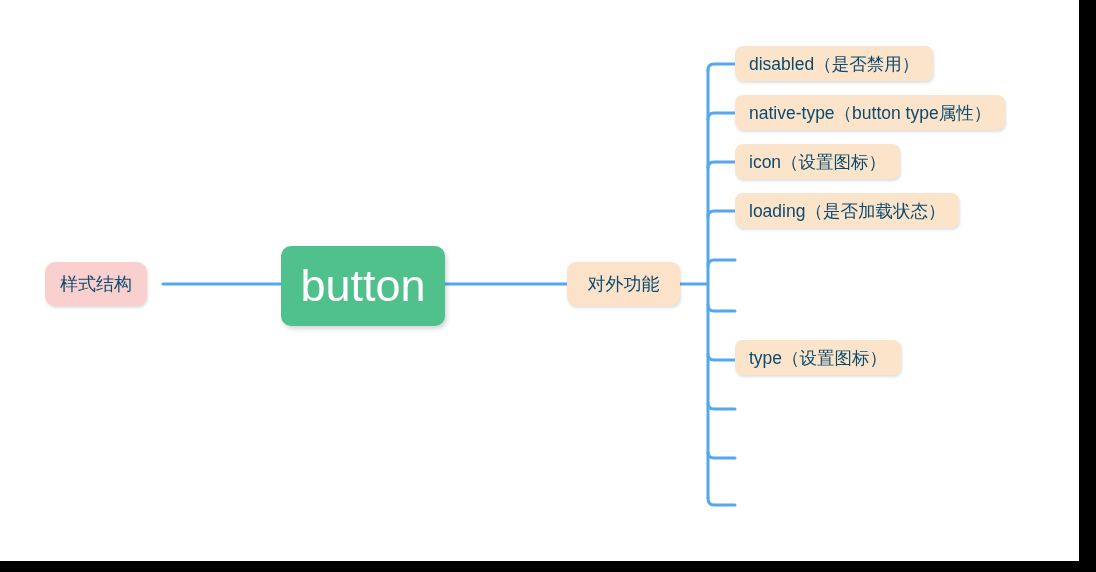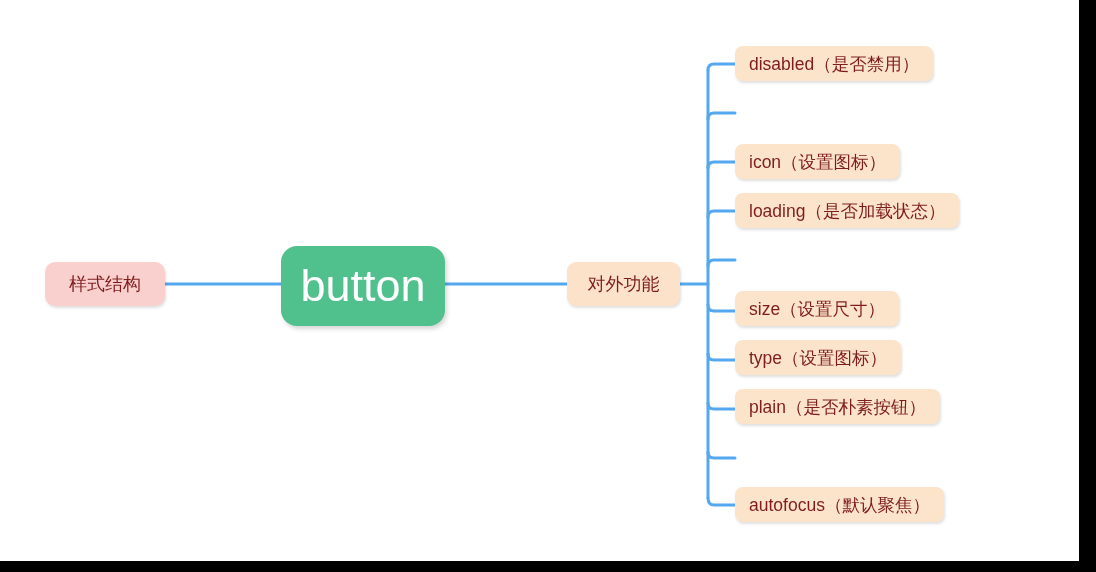--- a/index.html
+++ b/index.html
@@ -47,43 +47,43 @@
   }
 
   
   .node {
     position: absolute;
     box-sizing: border-box;
     display: flex;
     align-items: center;
     justify-content: center;
     white-space: nowrap;
-    color: #7f1d1d;
+    color: #0c4a6e;
     box-shadow: 1px 2px 3px rgba(0,0,0,0.13);
   }
 
   .node-root {
     background: #50c08c;
     color: #ffffff;
-    border-radius: 16px;
+    border-radius: 10px;
     left: 281px;
     top: 246px;
     width: 164px;
     height: 80px;
     font-size: 45px;
     letter-spacing: 0px;
     box-shadow: 2px 3px 4px rgba(0,0,0,0.16);
   }
 
   .node-style {
     background: #fad0ce;
     border-radius: 10px;
     left: 45px;
     top: 262px;
-    width: 120px;
+    width: 102px;
     height: 44px;
     font-size: 18px;
   }
 
   .node-branch {
     background: #fbe2c9;
     border-radius: 9px;
     left: 567px;
     top: 262px;
     width: 113px;
@@ -138,35 +138,29 @@
     <span>button</span>
   </div>
 
   <div class="node node-branch">
     <span>对外功能</span>
   </div>
 
   <div class="node leaf" style="top:46px">
     <span>disabled（是否禁用）</span>
   </div>
+  <div class="node leaf" style="top:95px">
+    <span>native-type（button type属性）</span>
+  </div>
   <div class="node leaf" style="top:193px">
     <span>loading（是否加载状态）</span>
   </div>
   <div class="node leaf" style="top:144px">
     <span>icon（设置图标）</span>
   </div>
-  <div class="node leaf" style="top:291px">
-    <span>size（设置尺寸）</span>
-  </div>
   <div class="node leaf" style="top:340px">
     <span>type（设置图标）</span>
-  </div>
-  <div class="node leaf" style="top:389px">
-    <span>plain（是否朴素按钮）</span>
-  </div>
-  <div class="node leaf" style="top:487px">
-    <span>autofocus（默认聚焦）</span>
   </div>
 
   <div class="frame-right"></div>
   <div class="frame-bottom"></div>
 
 </div>
 
 </body></html>

